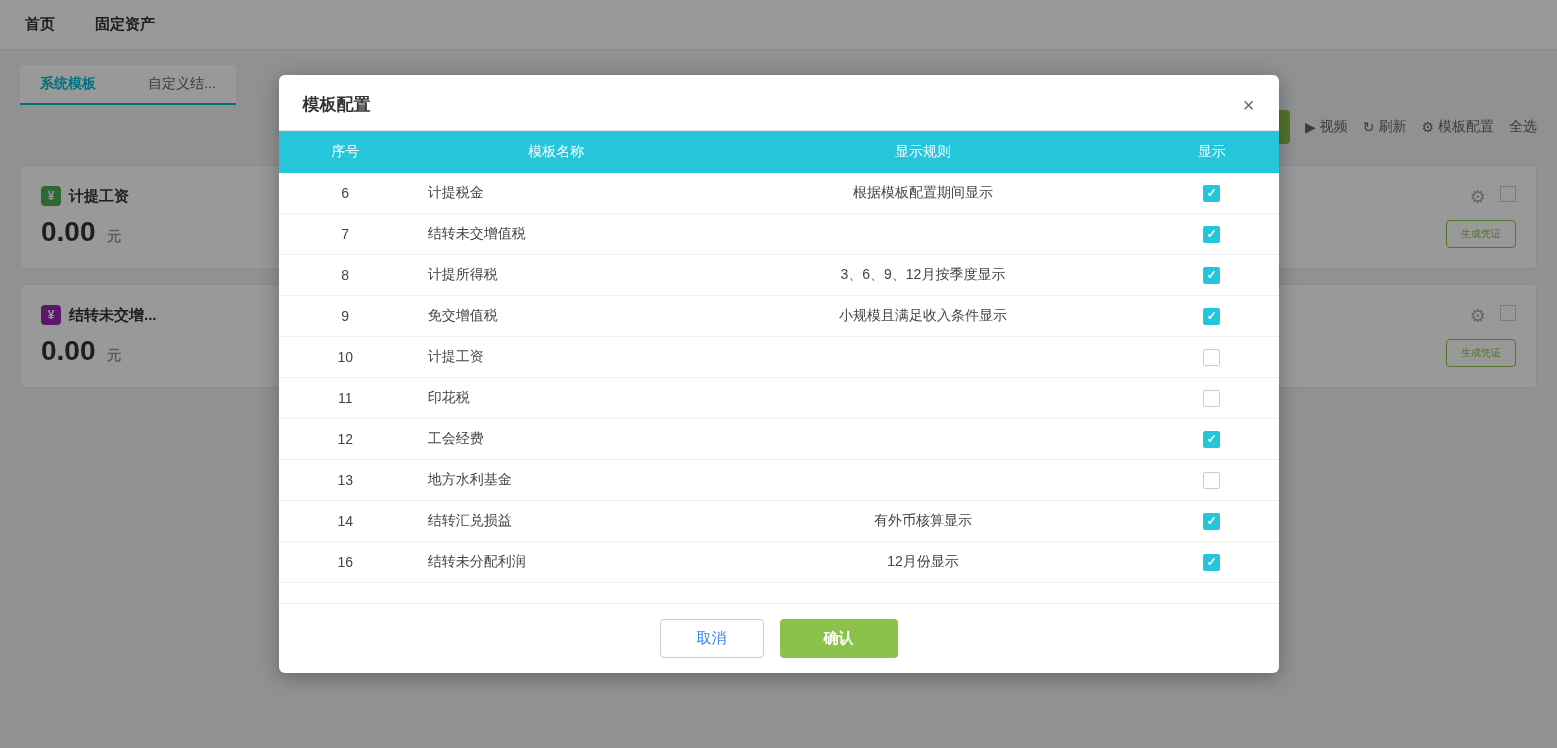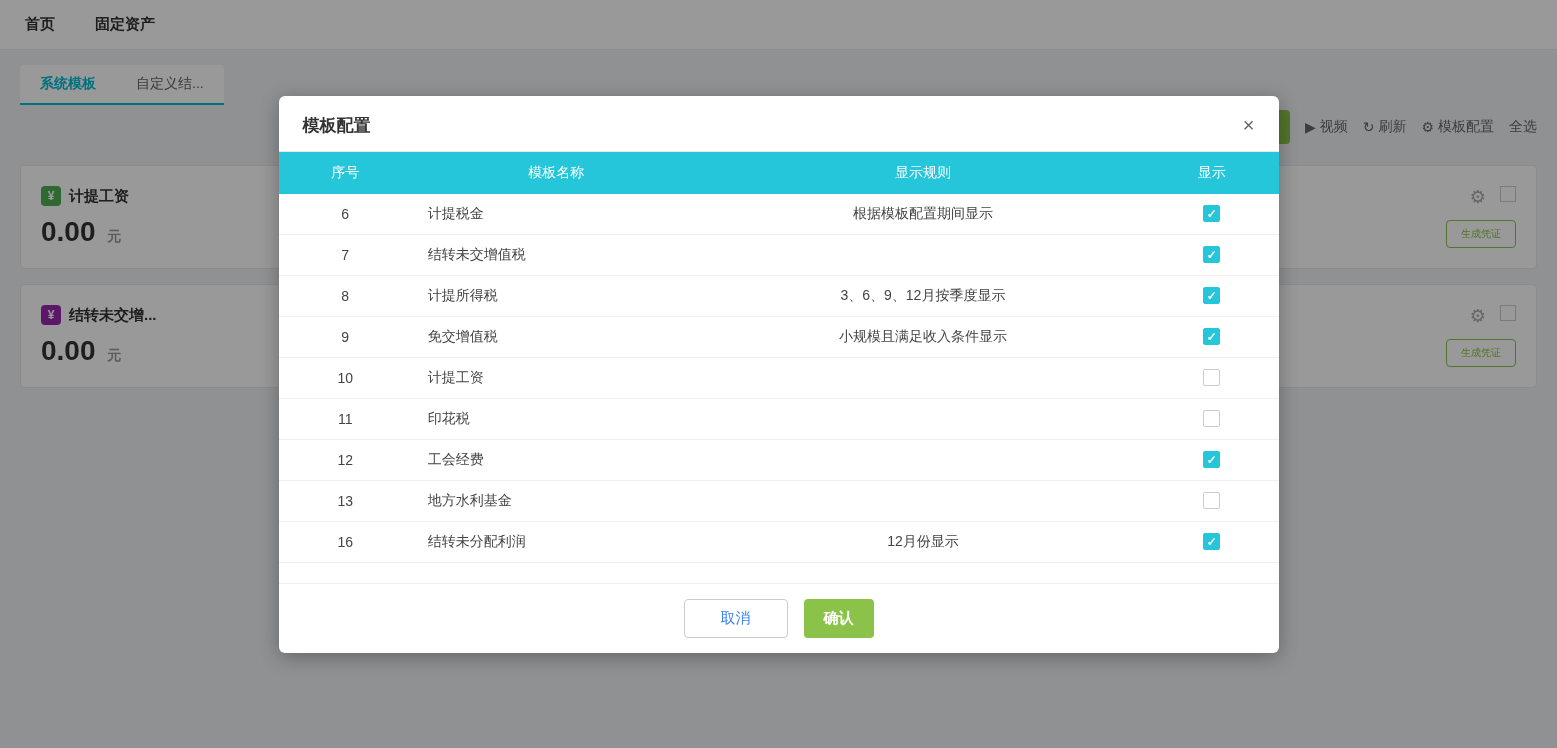--- a/index.html
+++ b/index.html
@@ -41,21 +41,21 @@
     }
 
     
     .content-area {
       padding: 15px 20px;
     }
 
     
     .tab-row {
       display: flex;
-      gap: 0;
+      gap: 12px;
       margin-bottom: 15px;
       background: #fff;
       border-radius: 4px 4px 0 0;
       border-bottom: 2px solid #00bcd4;
       width: fit-content;
     }
     .tab-item {
       padding: 10px 20px;
       cursor: pointer;
       font-size: 14px;
@@ -286,21 +286,21 @@
     .btn-cancel {
       padding: 9px 36px;
       border: 1px solid #ccc;
       background: #fff;
       border-radius: 4px;
       font-size: 15px;
       color: #3b82f6;
       cursor: pointer;
     }
     .btn-confirm {
-      padding: 9px 20px;
+      padding: 9px 44px;
       border: none;
       background: #8bc34a;
       border-radius: 4px;
       font-size: 15px;
       color: #fff;
       cursor: pointer;
       font-weight: bold;
     }
 
     
@@ -469,20 +469,30 @@
               <td>13</td>
               <td class="name-col">地方水利基金</td>
               <td class="rule-col"></td>
               <td>
                 <div class="cb-wrapper">
                   <div class="cb-unchecked"></div>
                 </div>
               </td>
             </tr>
             <tr>
+              <td>14</td>
+              <td class="name-col">结转汇兑损益</td>
+              <td class="rule-col">有外币核算显示</td>
+              <td>
+                <div class="cb-wrapper">
+                  <div class="cb-checked"></div>
+                </div>
+              </td>
+            </tr>
+            <tr>
               <td>16</td>
               <td class="name-col">结转未分配利润</td>
               <td class="rule-col">12月份显示</td>
               <td>
                 <div class="cb-wrapper">
                   <div class="cb-checked"></div>
                 </div>
               </td>
             </tr>
           </tbody>

